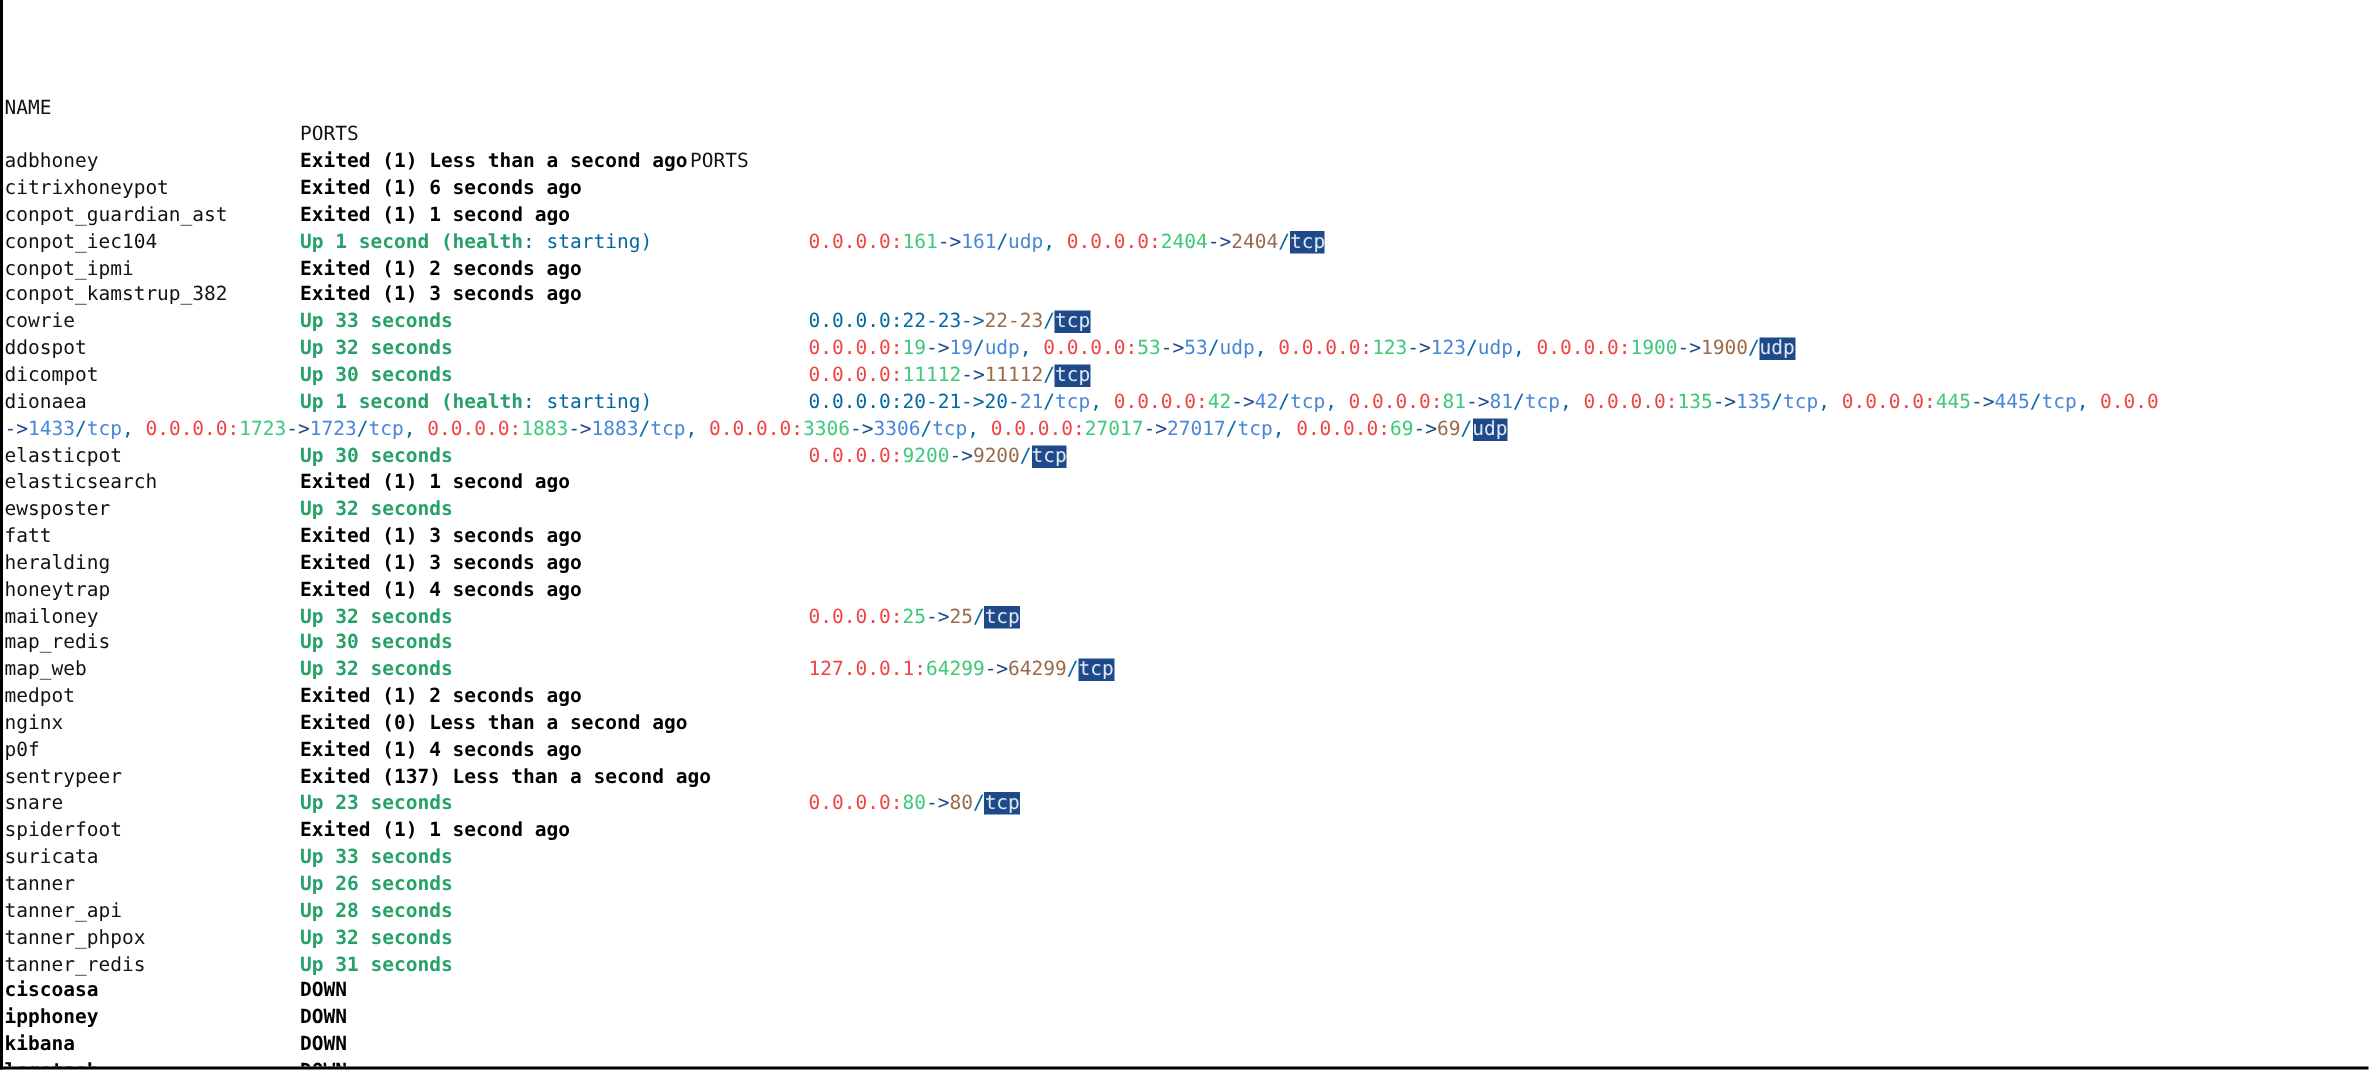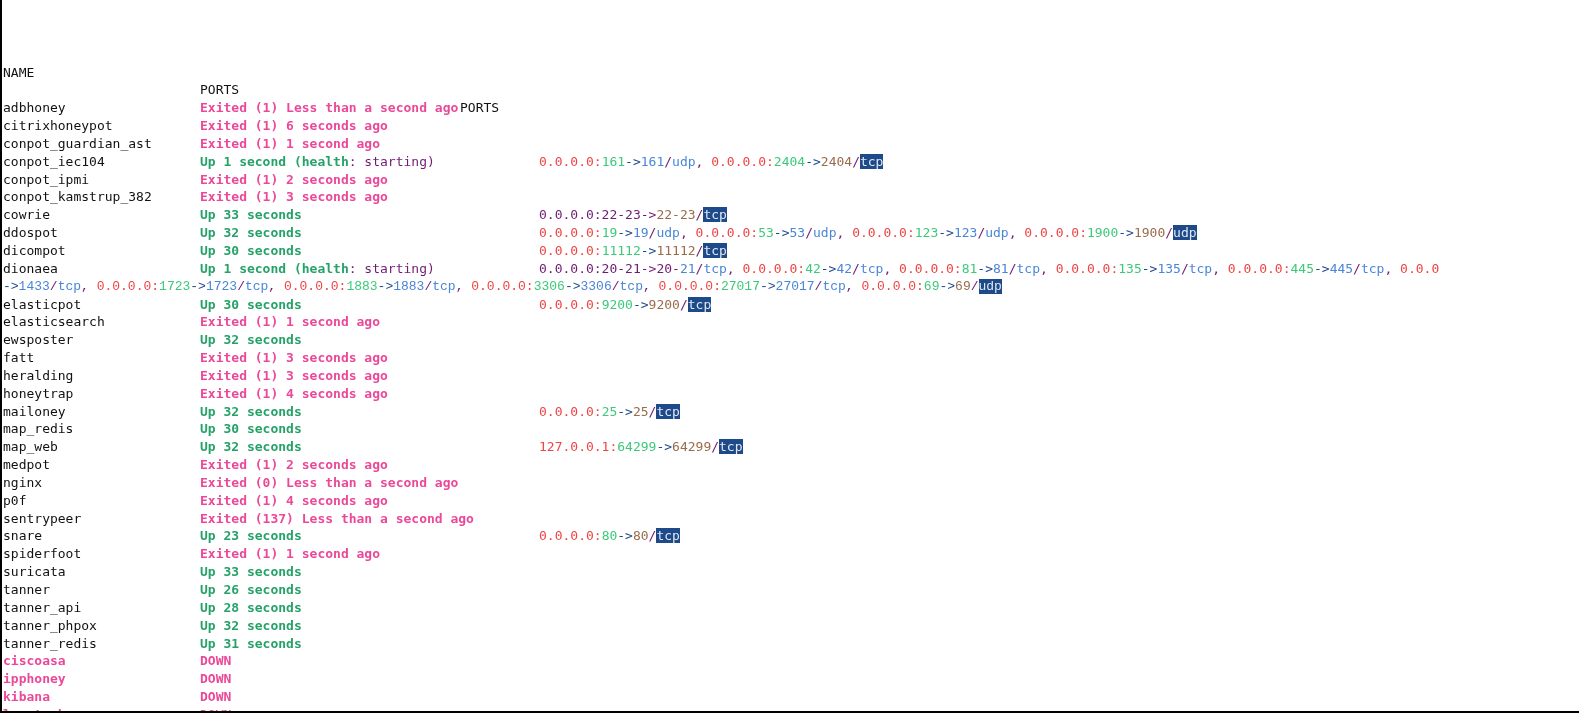--- a/index.html
+++ b/index.html
@@ -9,30 +9,30 @@
     border-left:2px solid #000; border-bottom:2px solid #000;
     font-family:"DejaVu Sans Mono", "Liberation Mono", monospace;
     font-size:13px; line-height:17.85px; color:#111;
     white-space:pre; overflow:hidden;padding-left:23px;
   }
   .lines { position:absolute; left:1px; top:10px; }
   .line { height:17.85px; position:relative; }
   .col-name { position:absolute; left:0; }
   .col-status { position:absolute; left:197px; }
   .col-ports { position:absolute; left:536px; }
-  .cont { position:absolute; left:0;font-family:Liberation Mono, monospace; }
-  .red { color:#ec4899; font-weight:bold; }
+  .cont { position:absolute; left:0; }
+  .red { color:#000000; font-weight:bold; }
   .green { color:#26a269; font-weight:bold; }
   .c-ip { color:#ef4444; }
   .c-host { color:#3ec97a; }
   .c-arrow { color:#1e4a8a; }
   .c-cport { color:#4a86d8; }
   .c-brown { color:#9a6b4b; }
   .c-proto { color:#4a86d8; }
-  .c-plain { color:#701a75; }
+  .c-plain { color:#0369a1; }
   .c-hl { background:#1e4a8a; color:#e0e8f4; }
 </style>
 </head>
 <body>
 
 <div class="term">
   <div class="lines" id="lines">
     <div class="line">
       <span class="col-name">NAME</span>
       <span class="col-status">PORTS</span>

